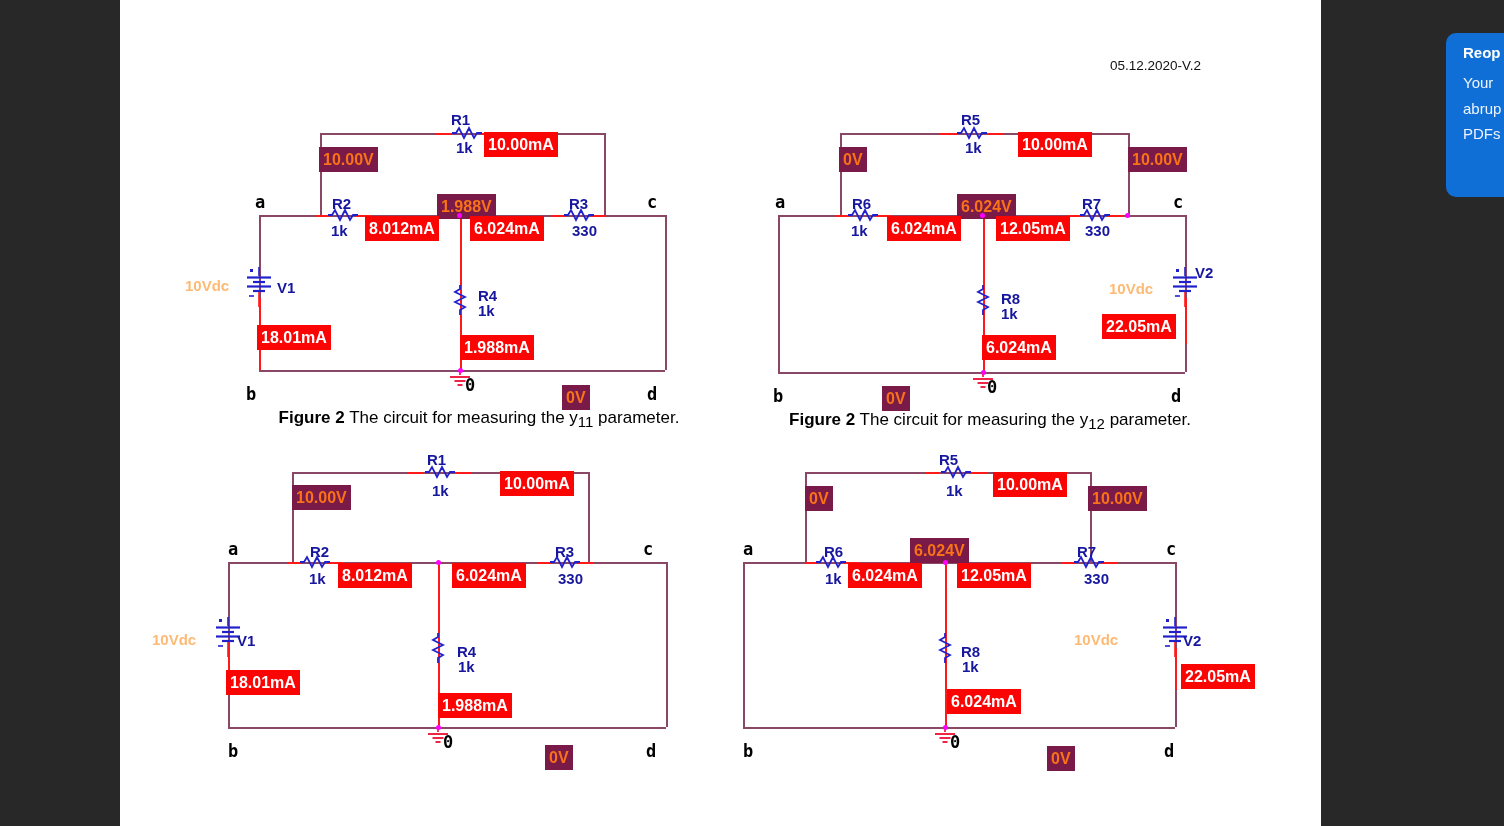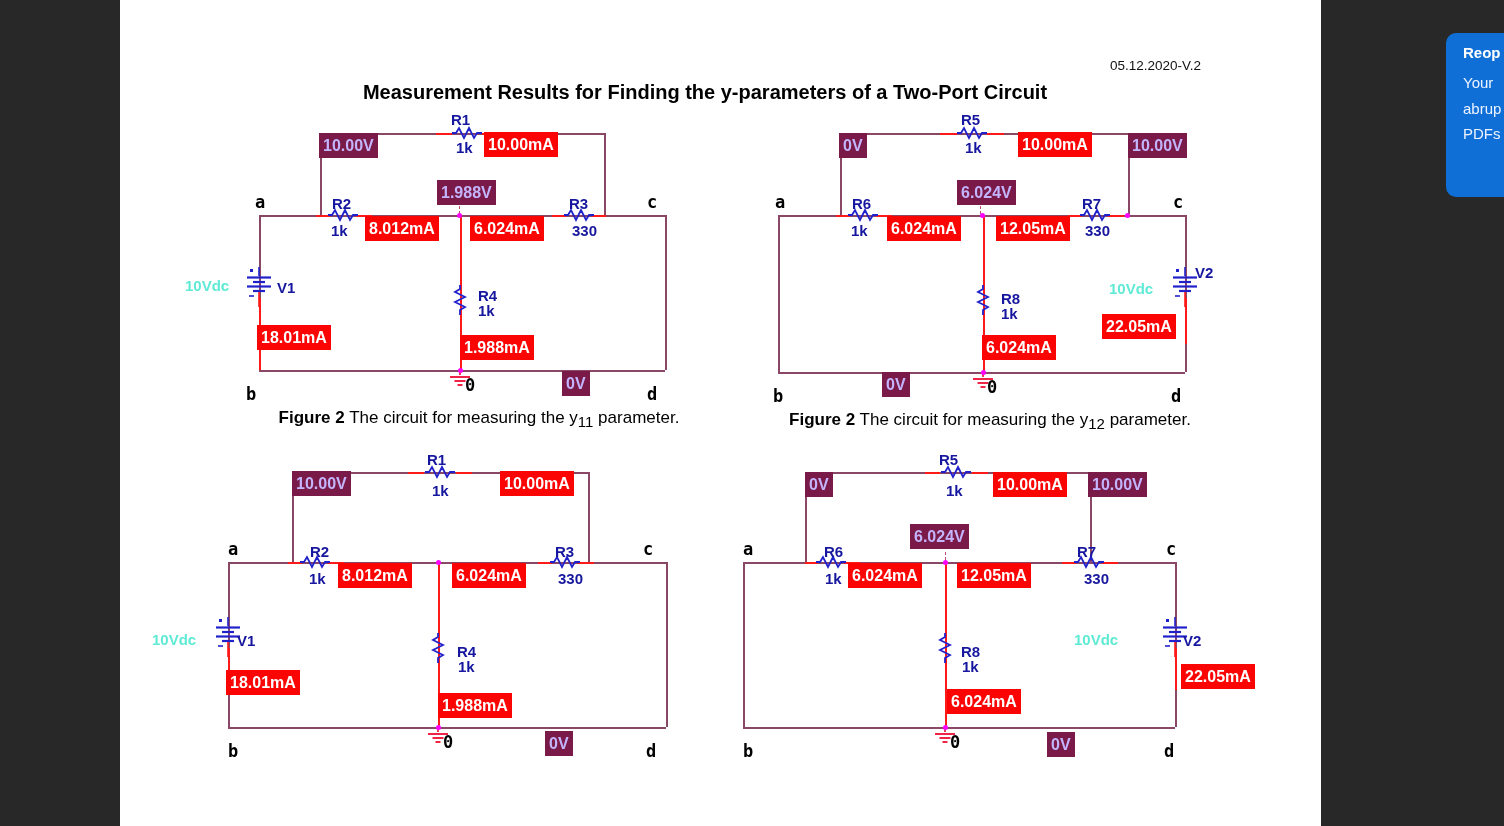--- a/index.html
+++ b/index.html
@@ -2,44 +2,43 @@
 <html><head>
 <meta charset="utf-8">
 <style>
   html,body{margin:0;padding:0;background:#282828;}
   body{width:1504px;height:826px;overflow:hidden;font-family:"Liberation Sans",sans-serif;}
   #stage{position:relative;width:1504px;height:826px;}
   .page{position:absolute;left:120px;top:0;width:1201px;height:826px;background:#ffffff;}
   .title{position:absolute;transform:translateX(-50%);font-weight:bold;font-size:20px;color:#000;white-space:nowrap;}
   .date{position:absolute;font-size:13.5px;color:#111;white-space:nowrap;}
   .wire{position:absolute;}
-  .vbox{position:absolute;background:#7a1a48;color:#c4b5fd;font-weight:bold;font-size:16px;line-height:19px;padding:3px 4px;white-space:nowrap;z-index:3;}
+  .vbox{position:absolute;background:#7a1a48;color:#f97316;font-weight:bold;font-size:16px;line-height:19px;padding:3px 4px;white-space:nowrap;z-index:3;margin-top:14px;}
   .ibox{position:absolute;background:#fb0404;color:#fff;font-weight:bold;font-size:16px;line-height:19px;padding:3px 4px;white-space:nowrap;z-index:3;}
   .lab{position:absolute;font-weight:bold;font-size:15px;color:#16169e;white-space:nowrap;z-index:4;}
-  .lab.blk{color:#5eead4;}
+  .lab.blk{color:#fdba74;}
   .node{position:absolute;font-family:"DejaVu Sans Mono",monospace;font-weight:bold;font-size:17px;color:#000;z-index:4;}
   .cap{position:absolute;transform:translateX(-50%);font-size:17px;color:#000;white-space:nowrap;z-index:4;}
   .cap .b{font-weight:bold;}
   .sub{font-size:15px;vertical-align:-4px;}
   .ovw{position:relative;display:inline-block;}
   .ovc{position:absolute;left:1px;top:2px;}
   .sym{position:absolute;z-index:2;}
   .dot{position:absolute;width:5px;height:5px;border-radius:50%;background:#ff00ff;z-index:5;}
   .dash{position:absolute;width:0;border-left:1.6px dashed #c2497e;z-index:2;}
   .popup{position:absolute;left:1446px;top:33px;width:75px;height:164px;background:#0f6fd7;border-radius:10px 0 0 10px;box-sizing:border-box;padding:11px 0 0 17px;color:#fff;z-index:9;}
   .popup .t{font-weight:bold;font-size:15px;margin-bottom:9px;}
   .popup .l{font-size:15px;line-height:25.5px;color:#eef4ff;}
 </style>
 </head>
 <body>
 
 <div id="stage">
   <div class="page"></div>
   <div class="date" style="left:1110px;top:58px;">05.12.2020-V.2</div>
-  <div class="title" style="left:705px;top:81px;">Measurement Results for Finding the y-parameters of a Two-Port Circuit</div>
 
   <div class="popup">
     <div class="t">Reop</div>
     <div class="l">Your</div>
     <div class="l">abrup</div>
     <div class="l">PDFs</div>
   </div>
 <div class="wire" style="position: absolute; left: 320px; top: 133px; width: 284px; height: 1.6px; background: rgb(138, 71, 102); z-index: 1;"></div>
     <div class="wire" style="position: absolute; left: 320px; top: 133px; width: 1.6px; height: 82px; background: rgb(138, 71, 102); z-index: 1;"></div>
     <div class="wire" style="position: absolute; left: 604px; top: 133px; width: 1.6px; height: 82px; background: rgb(138, 71, 102); z-index: 1;"></div>

